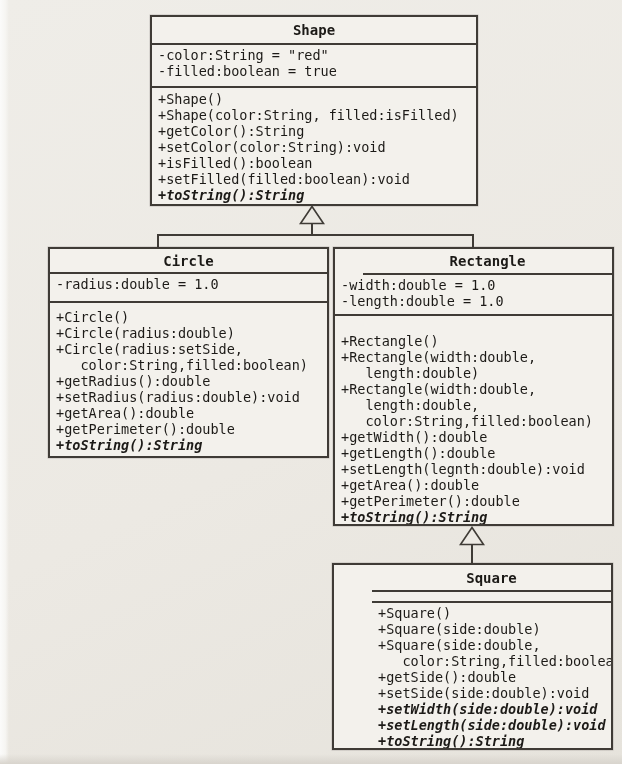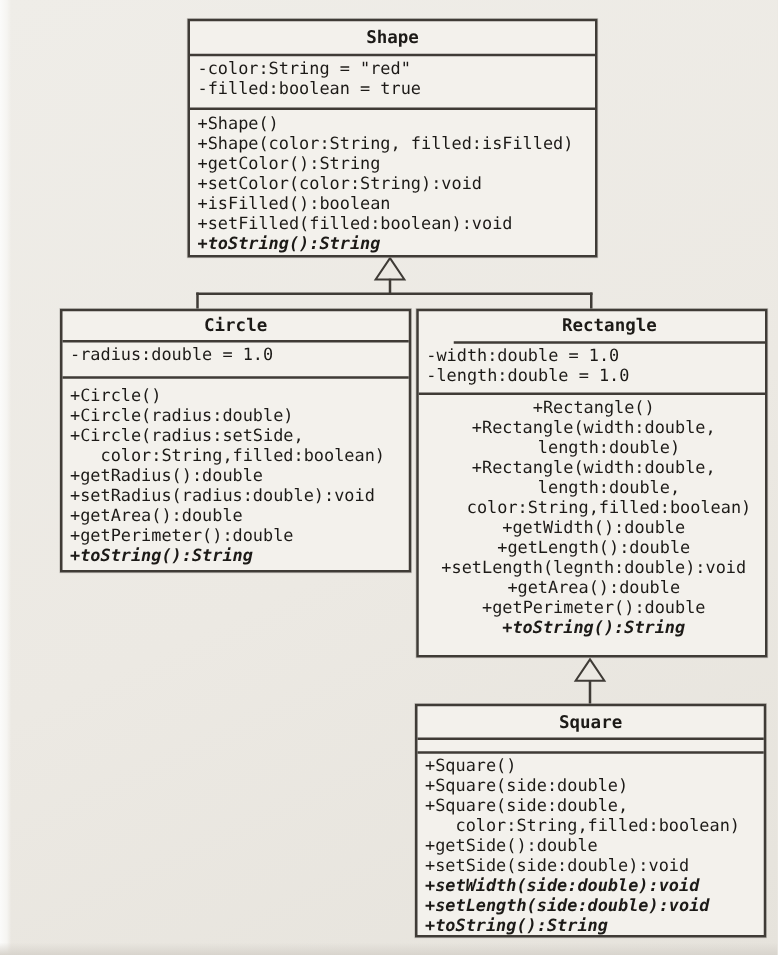--- a/index.html
+++ b/index.html
@@ -117,37 +117,37 @@
         <div class="line bold">+toString():String</div>
       </div>
   </div>
 
   <div class="class-box" style="left:333px; top:247px; width:281px; height:279px;">
     <div class="compartment-title" style="height:24px;margin-left:28px;">Rectangle</div>
     <div class="compartment-attrs" style="height:37px;">
         <div class="line">-width:double = 1.0</div>
         <div class="line">-length:double = 1.0</div>
       </div>
-    <div class="compartment-methods" style="padding-top:2px;text-align:center;">
+    <div class="compartment-methods" style="padding-top:17px;">
         <div class="line">+Rectangle()</div>
         <div class="line">+Rectangle(width:double,</div>
         <div class="line">   length:double)</div>
         <div class="line">+Rectangle(width:double,</div>
         <div class="line">   length:double,</div>
         <div class="line">   color:String,filled:boolean)</div>
         <div class="line">+getWidth():double</div>
         <div class="line">+getLength():double</div>
         <div class="line">+setLength(legnth:double):void</div>
         <div class="line">+getArea():double</div>
         <div class="line">+getPerimeter():double</div>
         <div class="line bold">+toString():String</div>
       </div>
   </div>
 
-  <div class="class-box" style="left:332px; top:563px; width:281px; height:187px;">
+  <div class="class-box" style="left:332px; top:563px; width:281px; height:187px;padding-left:38px;">
     <div class="compartment-title" style="height:25px;">Square</div>
     <div class="compartment-attrs" style="height:9px; padding:0;"></div>
     <div class="compartment-methods" style="padding-top:2px;">
         <div class="line">+Square()</div>
         <div class="line">+Square(side:double)</div>
         <div class="line">+Square(side:double,</div>
         <div class="line">   color:String,filled:boolean)</div>
         <div class="line">+getSide():double</div>
         <div class="line">+setSide(side:double):void</div>
         <div class="line bold">+setWidth(side:double):void</div>

